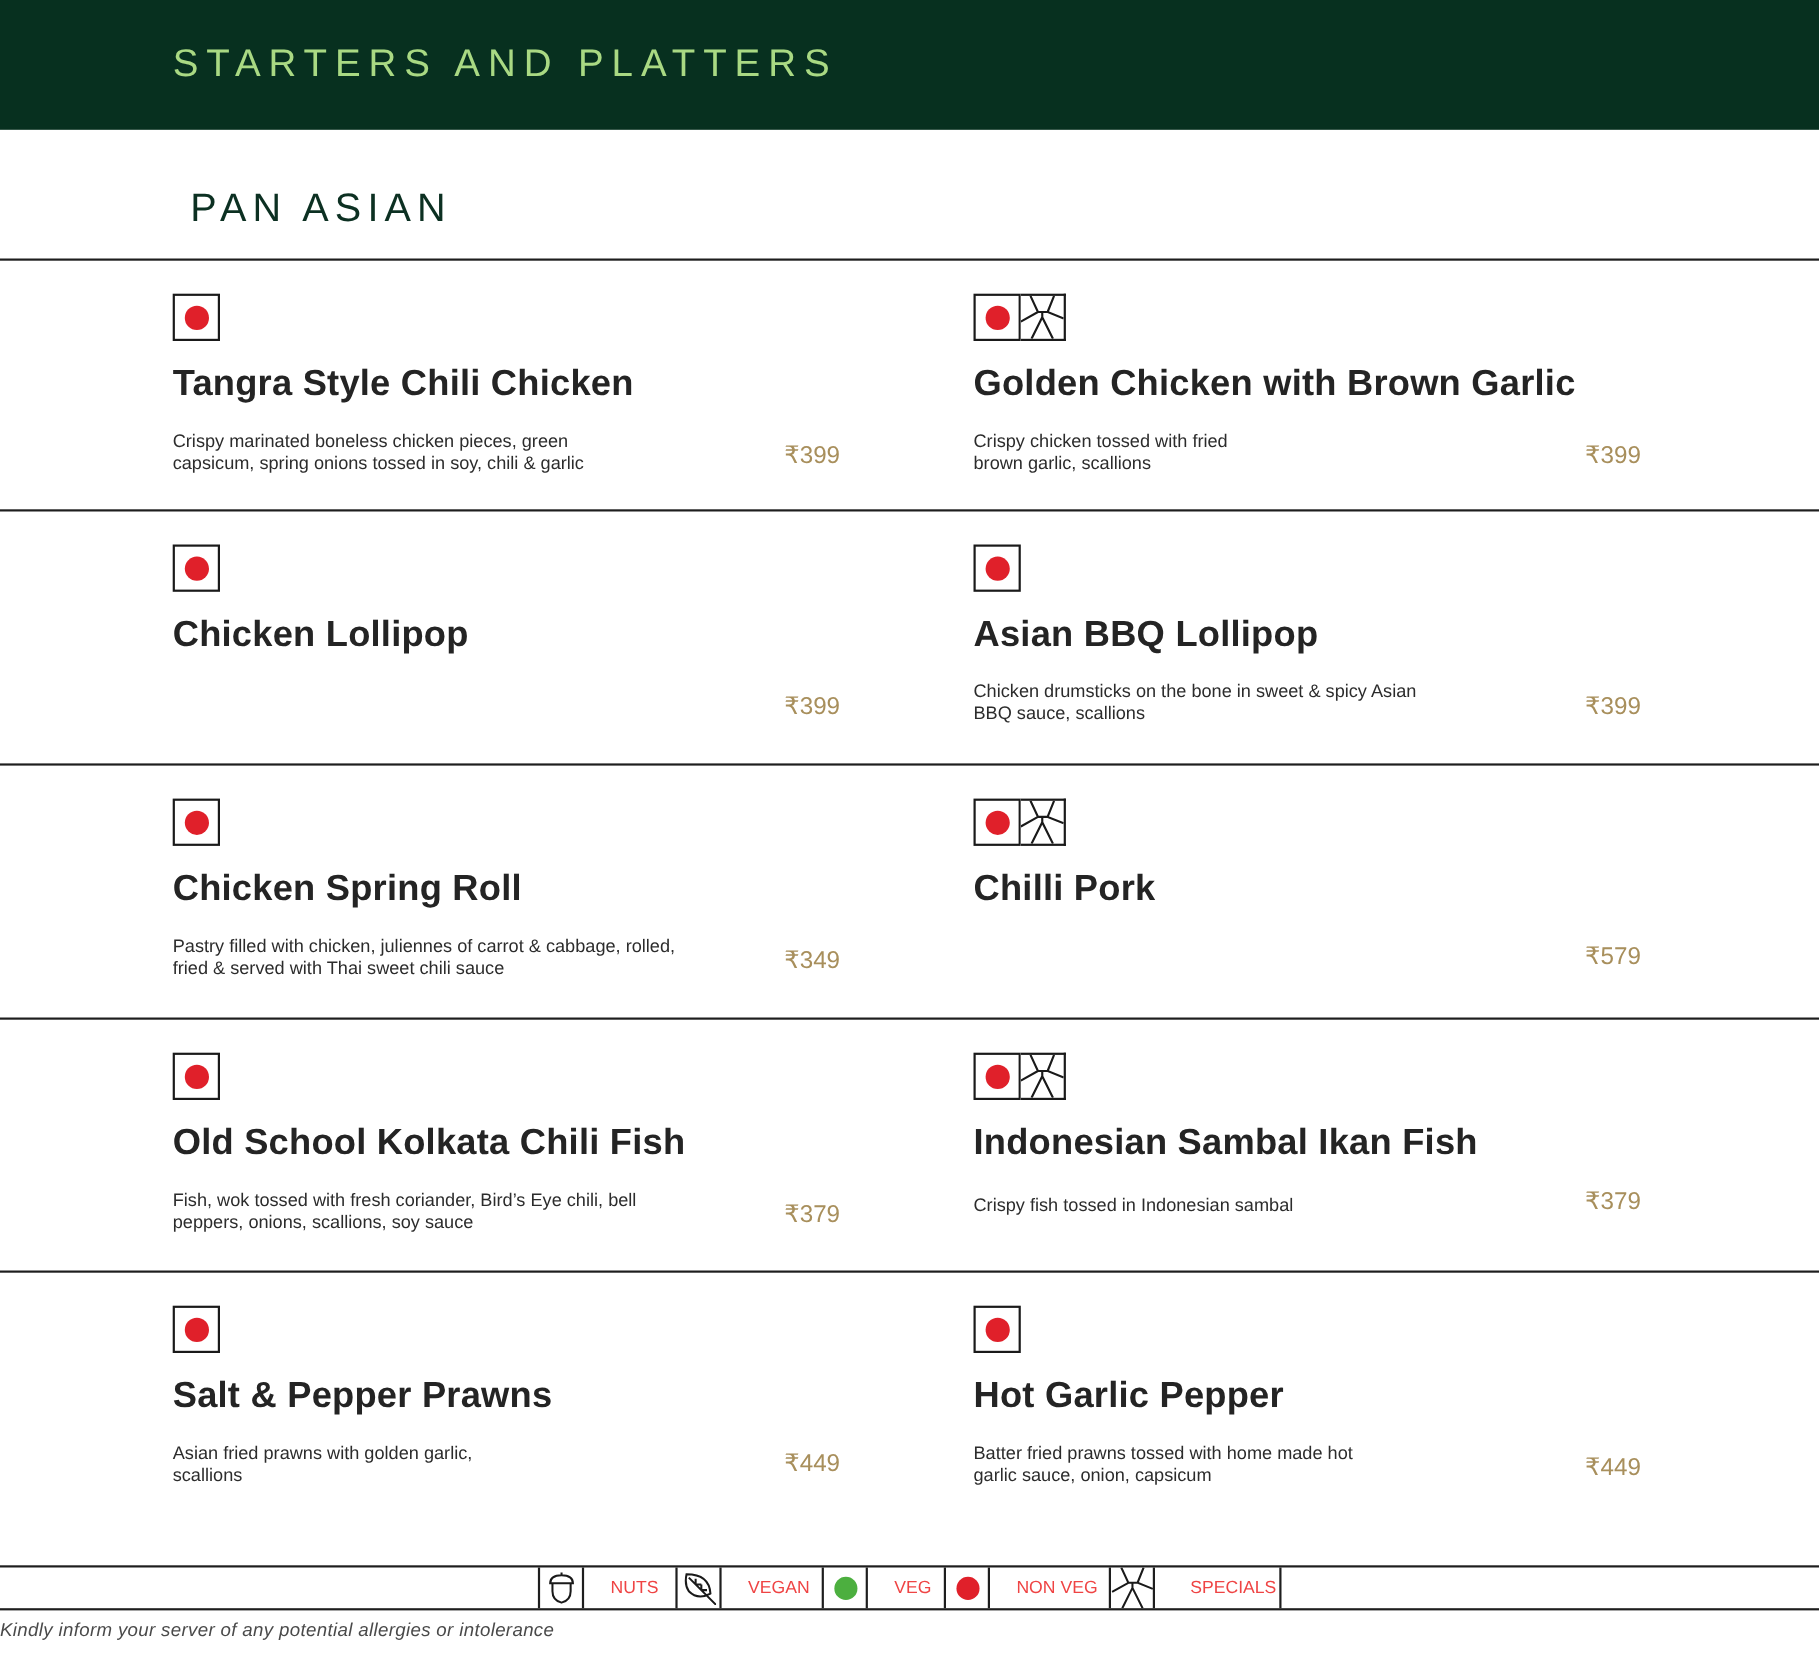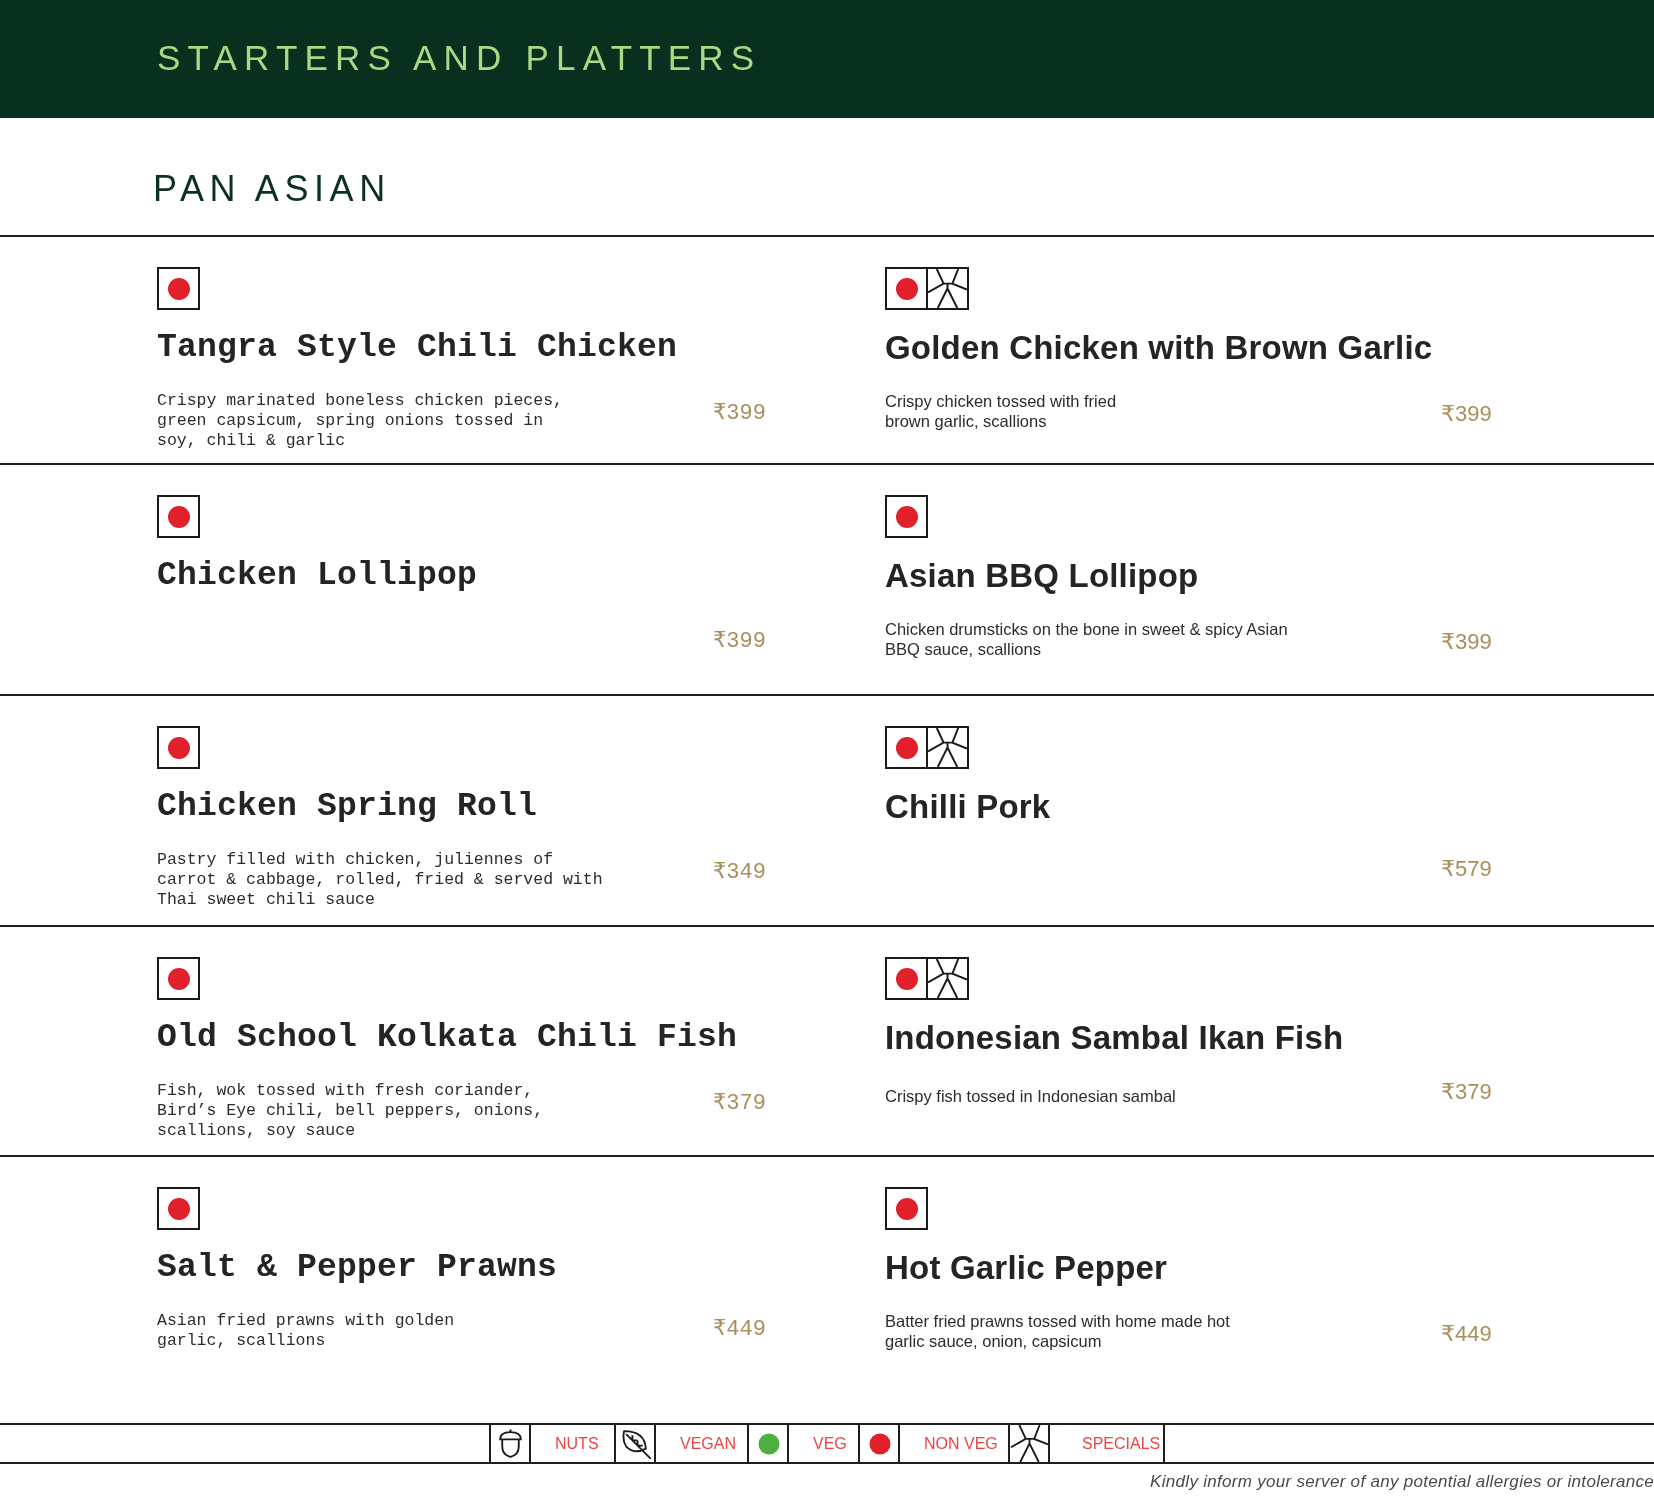--- a/index.html
+++ b/index.html
@@ -2,48 +2,48 @@
 <html><head>
 <meta charset="utf-8">
 <style>
   * { box-sizing: border-box; margin: 0; padding: 0; }
   html, body { width: 1654px; height: 1512px; background: #ffffff; overflow: hidden; }
   body { position: relative; font-family: "Liberation Sans", "DejaVu Sans", sans-serif; color: #222222; }
 
   .header-band { position: absolute; left: 0; top: 0; width: 1654px; height: 118px; background: #07301f; }
   .header-title { position: absolute; left: 157px; top: 38px; font-size: 35px; letter-spacing: 7.2px; color: #a9d983; font-weight: 500; white-space: nowrap; line-height: 40px; }
 
-  .section-title { position: absolute; left: 153px; top: 168px; font-size: 36px; letter-spacing: 5.6px; color: #0c3022; white-space: nowrap; line-height: 42px; }
+  .section-title { position: absolute; left: 173px; top: 168px; font-size: 36px; letter-spacing: 5.6px; color: #0c3022; white-space: nowrap; line-height: 42px; }
 
   .divider { position: absolute; left: 0; width: 1654px; height: 2px; background: #1e1e1e; }
 
   .row { position: absolute; left: 0; width: 1654px; height: 230px; }
   .item { position: absolute; top: 0; height: 230px; width: 680px; }
-  .item.left { left: 157px; font-family: Liberation Mono, monospace; }
+  .item.left { left: 157px; }
   .item.right { left: 885px; }
 
   .badges { position: absolute; left: 0; top: 31px; height: 43px; display: flex; }
   .badge { width: 43px; height: 43px; border: 2px solid #1a1a1a; background: #fff; position: relative; }
   .badge + .badge { border-left: none; width: 41px; }
   .dot { position: absolute; left: 50%; top: 50%; width: 22px; height: 22px; border-radius: 50%; transform: translate(-50%, -50%); }
   .badge svg { position: absolute; left: 0; top: 0; width: 100%; height: 100%; }
 
   .item-title { position: absolute; left: 0; top: 92px; font-size: 33px; font-weight: 700; color: #242424; white-space: nowrap; line-height: 40px; letter-spacing: 0.2px; }
   .item-desc { position: absolute; left: 0; top: 155px; width: 470px; font-size: 16.5px; line-height: 20px; color: #2c2c2c; }
   .item-price { position: absolute; left: 556px; top: 164px; font-size: 22px; line-height: 28px; color: #a88f5c; white-space: nowrap; }
 
   .legend { position: absolute; left: 0; top: 1423px; width: 1654px; height: 41px; border-top: 2px solid #1e1e1e; border-bottom: 2px solid #1e1e1e; }
   .legend-cell { position: absolute; top: 0; height: 37px; border-left: 2px solid #1e1e1e; }
   .legend-icon { width: 41px; }
   .legend-label { font-size: 16px; line-height: 37px; padding-left: 24px; color: #ef4444; white-space: nowrap; }
   .legend-end { border-right: 2px solid #1e1e1e; padding-left: 32px; }
   .legend-icon svg { position: absolute; left: 4px; top: 3px; width: 31px; height: 31px; }
   .legend-icon .dot { width: 21px; height: 21px; }
 
-  .footnote { position: absolute; left: 0; width: 1654px; top: 1470px; text-align: right; font-size: 17px; font-style: italic; color: #4a4a4a; line-height: 24px; letter-spacing: 0.3px; }
+  .footnote { position: absolute; left: 0; width: 1654px; top: 1470px; text-align: left; font-size: 17px; font-style: italic; color: #4a4a4a; line-height: 24px; letter-spacing: 0.3px; }
 </style>
 </head>
 <body>
 
 <div class="header-band">
   <div class="header-title">STARTERS AND PLATTERS</div>
 </div>
 
 <div class="section-title">PAN ASIAN</div>
 

